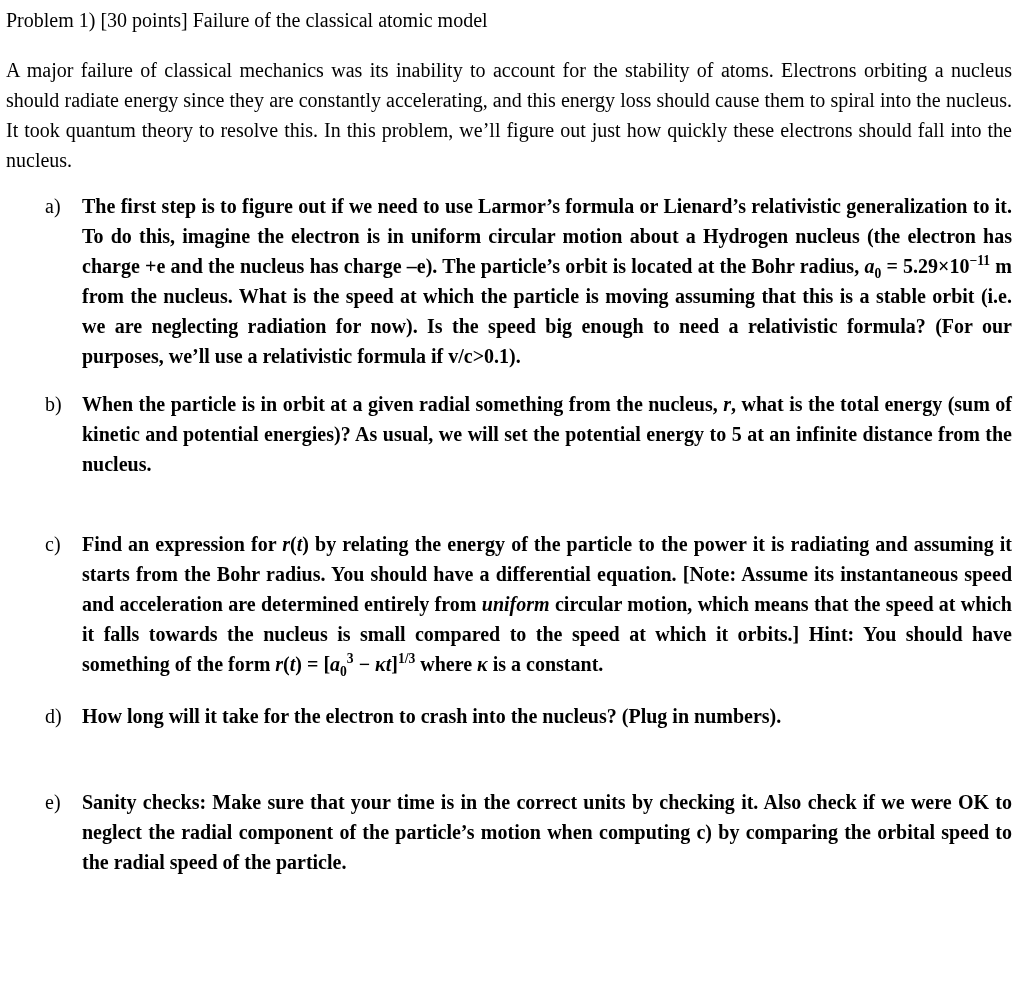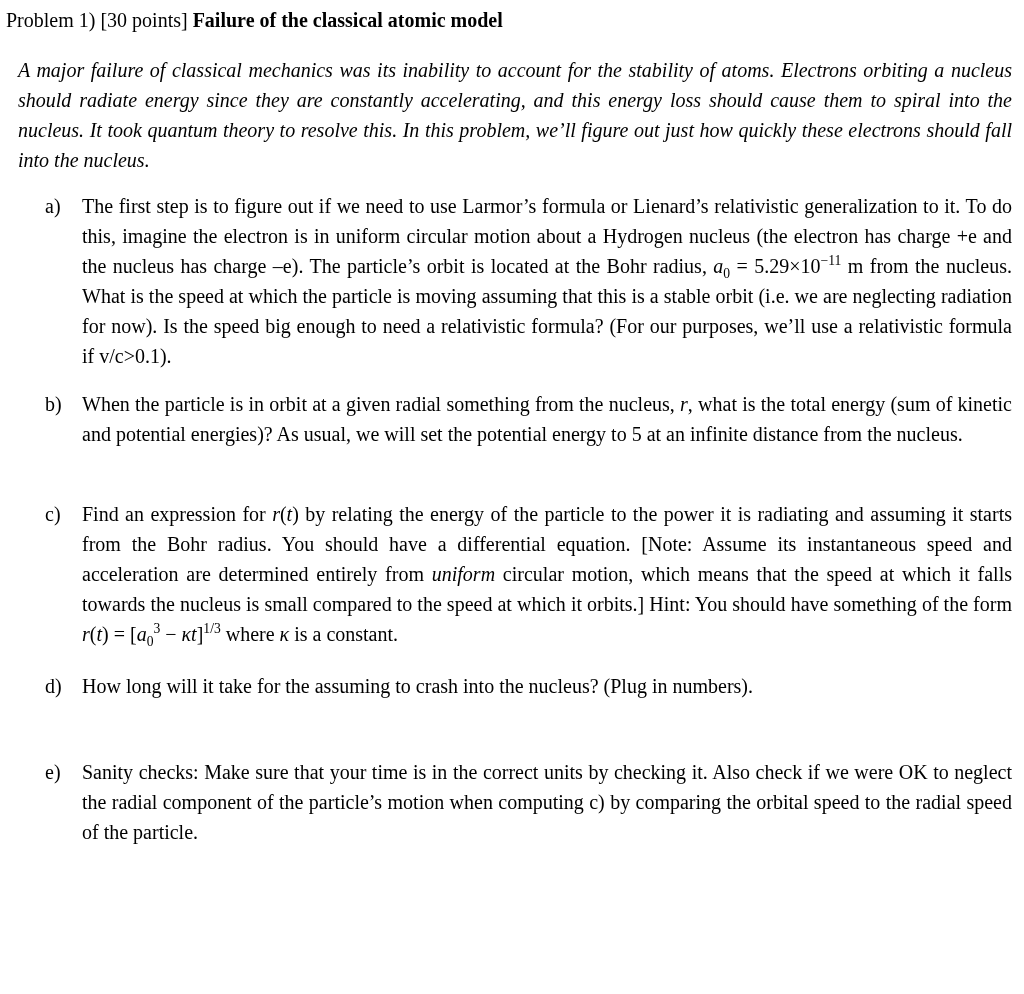--- a/index.html
+++ b/index.html
@@ -16,40 +16,40 @@
     font-family: "Liberation Serif", serif;
     font-size: 20px;
     line-height: 30px;
     padding: 5px 12px 24px 6px;
   }
   .title {
     margin: 0 0 20px 0;
     text-align: left;
   }
   .intro {
-    margin: 0 0 16px 12px;
+    margin: 0 0 16px 0;
     text-align: justify;
-    font-style: italic;
   }
-  .bold   { font-weight: 700; }
+  .bold   { font-weight: 400; }
   .italic { font-style: italic; }
   sub, sup { font-size: 68%; line-height: 0; }
   sup { vertical-align: super; }
   sub { vertical-align: sub; }
   .item {
     display: flex;
     text-align: justify;
   }
   .item .label {
     flex: 0 0 37px;
     margin-left: 39px;
   }
   .item .body {
     flex: 1;
     min-width: 0;
+    font-weight: bold;
   }
   .item-0 { margin-bottom: 18px; }
   .item-1 { margin-bottom: 50px; }
   .item-2 { margin-bottom: 22px; }
   .item-3 { margin-bottom: 56px; }
   .item-4 { margin-bottom: 0; }
 </style>
 </head>
 <body>
 
@@ -64,20 +64,20 @@
       <div class="item item-1">
         <span class="label">b)</span>
         <div class="body"><span>When the particle is in orbit at a given radial something from the nucleus, </span><span class="italic">r</span><span>, what is the total energy (sum of kinetic and potential energies)?  As usual, we will set the potential energy to 5 at an infinite distance from the nucleus.</span></div>
       </div>
       <div class="item item-2">
         <span class="label">c)</span>
         <div class="body"><span>Find an expression for </span><span class="italic">r</span><span>(</span><span class="italic">t</span><span>) by relating the energy of the particle to the power it is radiating and assuming it starts from the Bohr radius.  You should have a differential equation.  [Note: Assume its instantaneous speed and acceleration are determined entirely from </span><span class="italic">uniform</span><span> circular motion, which means that the speed at which it falls towards the nucleus is small compared to the speed at which it orbits.]  Hint: You should have something of the form </span><span class="italic">r</span><span>(</span><span class="italic">t</span><span>) = [</span><span class="italic">a</span><sub>0</sub><sup>3</sup><span> − </span><span class="italic">κt</span><span>]</span><sup>1/3</sup><span> where </span><span class="italic">κ</span><span> is a constant.</span></div>
       </div>
       <div class="item item-3">
         <span class="label">d)</span>
-        <div class="body"><span>How long will it take for the assuming to crash into the nucleus?  (Plug in numbers).</span></div>
+        <div class="body"><span>How long will it take for the electron to crash into the nucleus?  (Plug in numbers).</span></div>
       </div>
       <div class="item item-4">
         <span class="label">e)</span>
         <div class="body"><span>Sanity checks: Make sure that your time is in the correct units by checking it.  Also check if we were OK to neglect the radial component of the particle’s motion when computing c) by comparing the orbital speed to the radial speed of the particle.</span></div>
       </div>
     </div>
 </div>
 
 </body></html>

